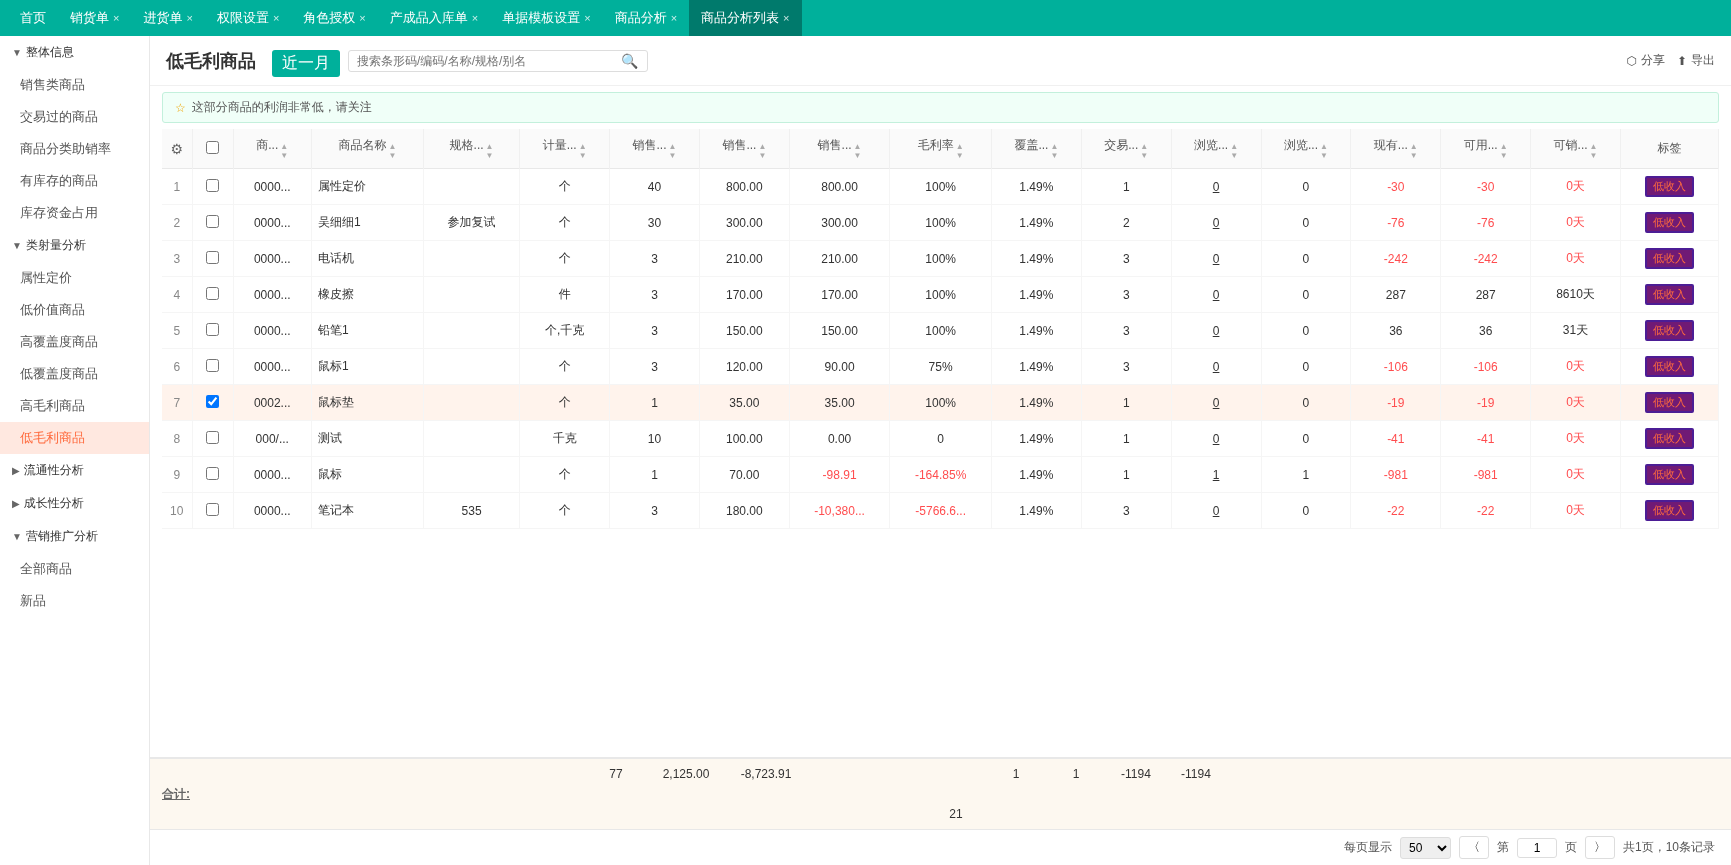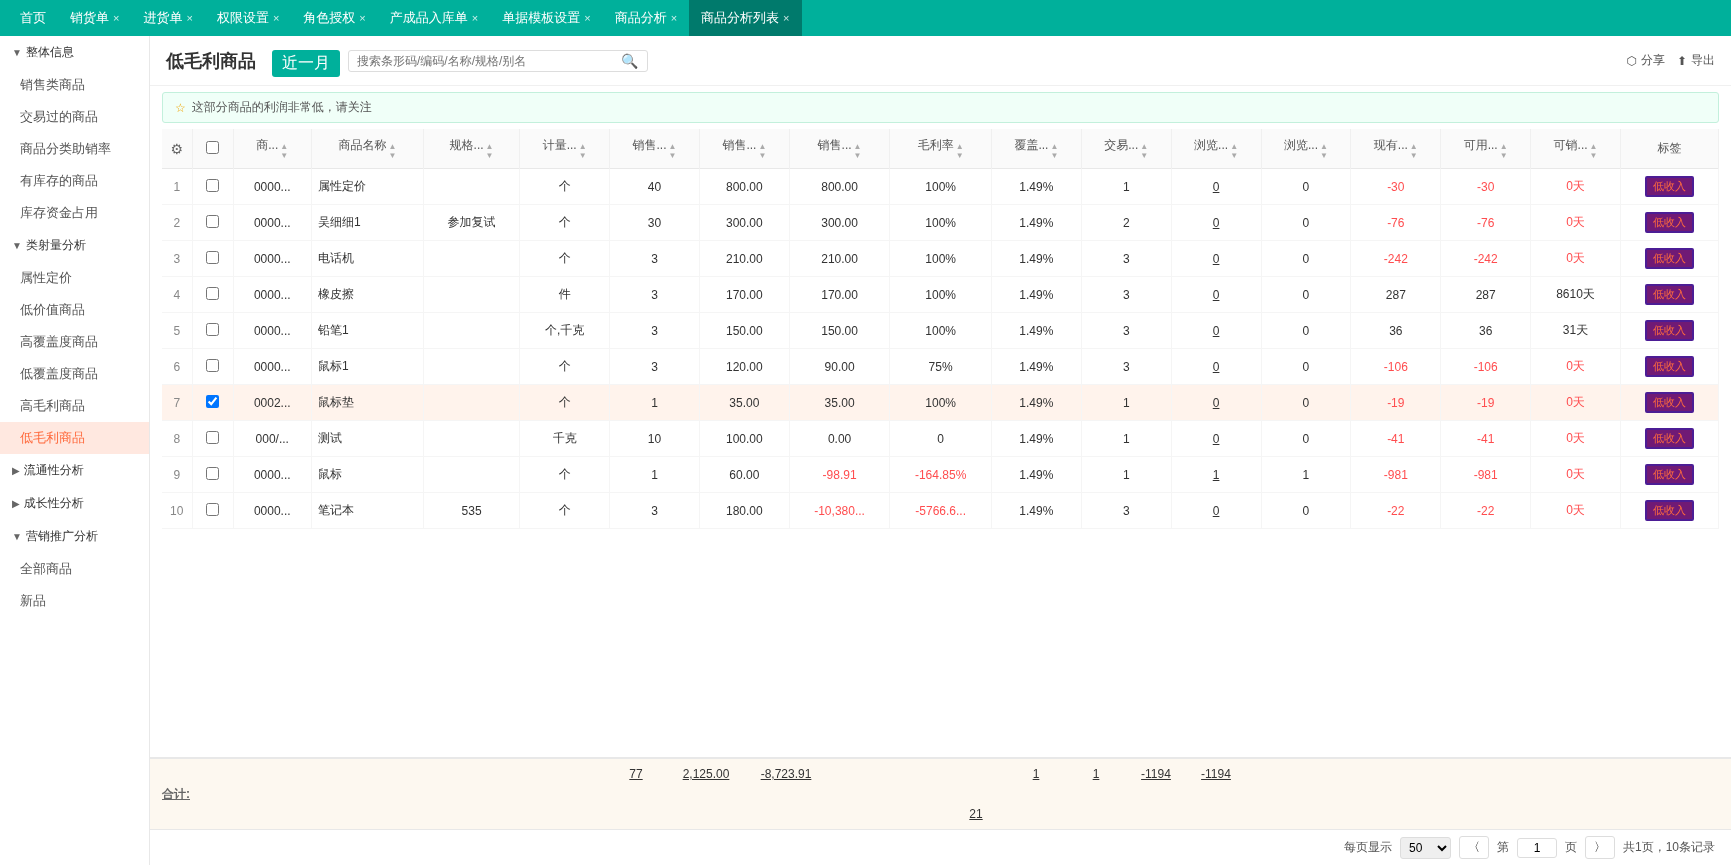--- a/index.html
+++ b/index.html
@@ -191,32 +191,31 @@
     .settings-icon { color: #666; cursor: pointer; font-size: 14px; }
 
     
     .footer-bar {
       border-top: 2px solid #e8e8e8;
       padding: 8px 12px;
       display: flex;
       align-items: center;
       background: #fdf8f0;
     }
-    .footer-label { color: #666; margin-right: 36px; font-weight: bold; text-decoration: underline; }
+    .footer-label { color: #666; margin-right: 16px; font-weight: bold; text-decoration: underline; }
     .footer-values {
       display: flex;
       flex: 1;
       gap: 0;
     }
     .footer-cell {
       text-align: center;
       padding: 0 6px;
       color: #333;
       white-space: nowrap;
-      text-decoration: underline;
     }
 
     
     .pagination-bar {
       display: flex;
       align-items: center;
       justify-content: flex-end;
       padding: 6px 16px;
       border-top: 1px solid #e8e8e8;
       gap: 8px;
@@ -587,21 +586,21 @@
     <td><span class="tag-label tag-low-income">低收入</span></td>
   </tr>
             <tr>
     <td class="row-num">9</td>
     <td><input type="checkbox" style=""></td>
     <td>0000...</td>
     <td class="text-left" style="cursor:pointer;color:#333;">鼠标</td>
     <td></td>
     <td>个</td>
     <td>1</td>
-    <td>60.00</td>
+    <td>70.00</td>
     <td class="text-red">-98.91</td>
     <td class="text-red">-164.85%</td>
     <td>1.49%</td>
     <td>1</td>
     <td class="underline">1</td>
     <td>1</td>
     <td class="text-red">-981</td>
     <td class="text-red">-981</td>
     <td class="text-red">0天</td>
     <td><span class="tag-label tag-low-income">低收入</span></td>

